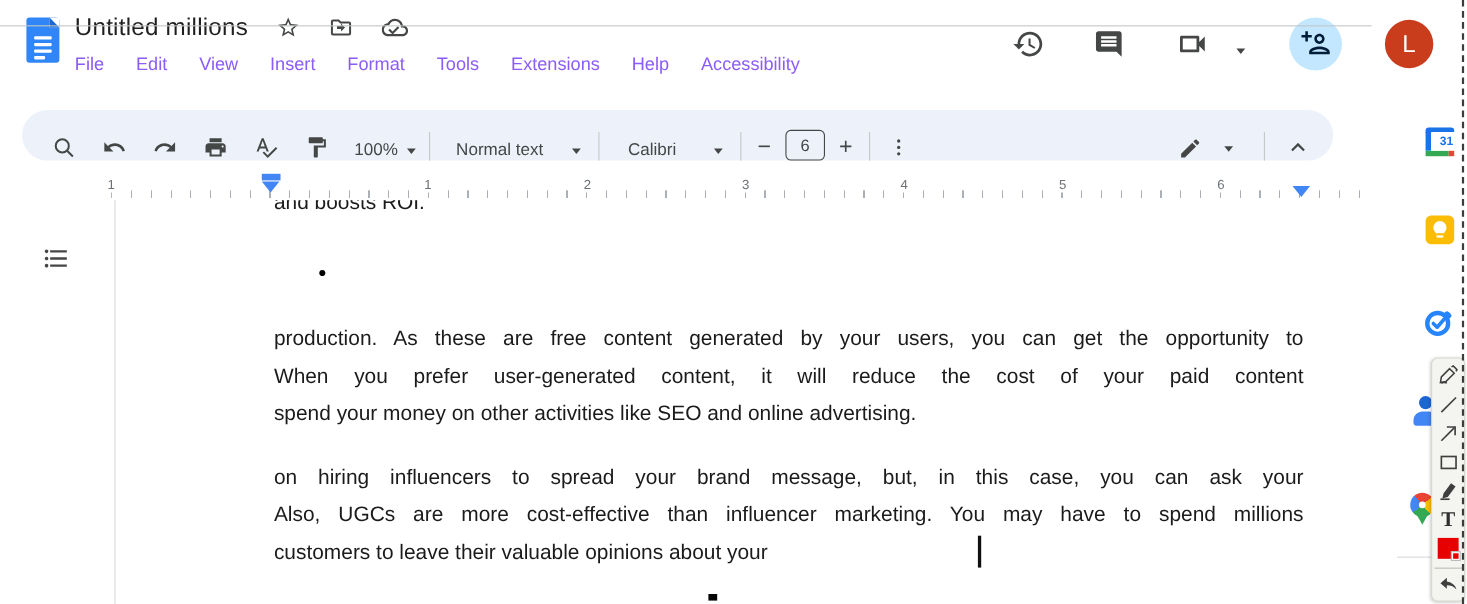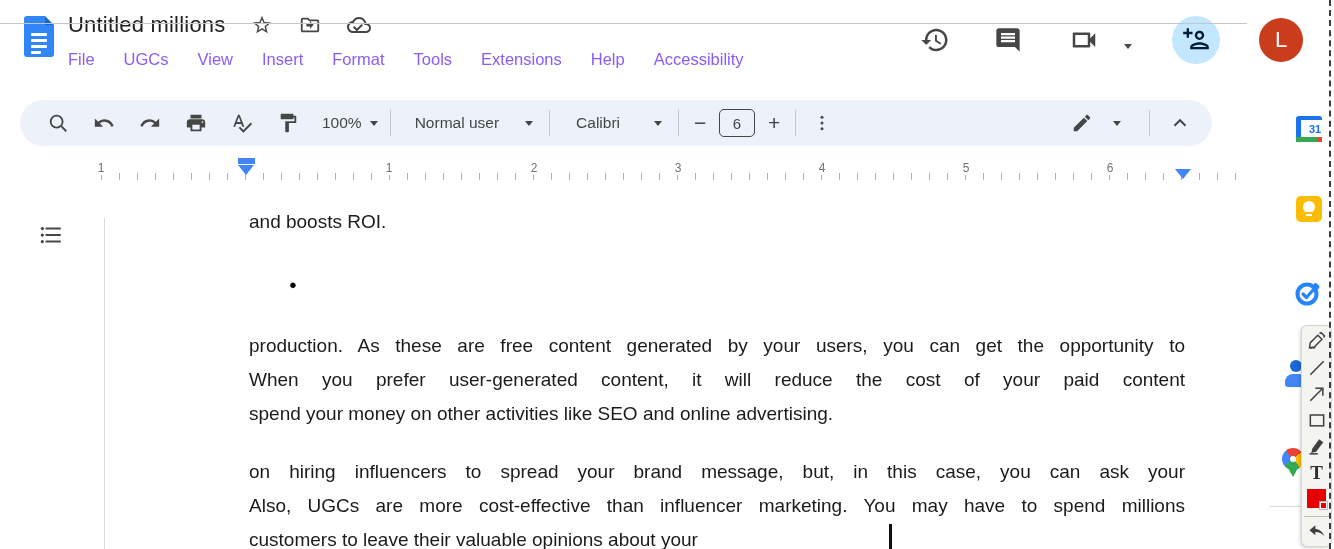--- a/index.html
+++ b/index.html
@@ -1,21 +1,21 @@
 <!DOCTYPE html>
 <html><head>
 <meta charset="utf-8">
 <style>
   * { margin:0; padding:0; box-sizing:border-box; }
   html,body { width:1334px; height:549px; overflow:hidden; background:#fff;
               font-family:"Liberation Sans", sans-serif; }
   #stage { position:relative; width:1334px; height:549px; background:#fff; }
 
   
-  #doc-layer { position:absolute; inset:0; z-index:1;margin-top:37px; }
+  #doc-layer { position:absolute; inset:0; z-index:1; }
   .page-left-border { position:absolute; left:104px; top:181px; width:1px; height:368px; background:#d7dade; }
   #clipped-line { position:absolute; left:249px; top:174px; font-size:19px; color:#1b1b1b; }
   #bullet-dot { position:absolute; left:289px; top:240px; font-size:13px; color:#000; }
   #bullet-heading { position:absolute; left:322px; top:236px; font-size:19.5px; font-weight:bold; color:#050505; }
   .para { position:absolute; left:249px; width:936px; line-height:33.8px; font-size:19px; color:#1b1b1b; }
   #para1 { top:292px; }
   #para2 { top:418px; }
   .jline { text-align:justify; text-align-last:justify; white-space:nowrap; }
   .lline { text-align:left; white-space:nowrap; }
   #red-box { position:absolute; left:771px; top:489px; width:115px; height:35px;
@@ -39,21 +39,21 @@
   .title-ico { margin-left:26px; display:flex; align-items:center; }
   #menu-row { position:absolute; left:68px; top:50px; display:flex; gap:29px; }
   .menu-item { font-size:16.5px; color:#8b5cf6; cursor:pointer; }
   .hdr-btn { position:absolute; top:24px; width:32px; height:32px; display:flex; align-items:center; justify-content:center; cursor:pointer; }
   #share-btn { position:absolute; left:1172px; top:16px; width:48px; height:48px; border-radius:50%;
                display:flex; align-items:center; justify-content:center; cursor:pointer; }
   #avatar { position:absolute; left:1259px; top:18px; width:44px; height:44px; border-radius:50%;
             color:#fff; font-size:22px; display:flex; align-items:center; justify-content:center; cursor:pointer; }
 
   #toolbar { position:absolute; left:20px; top:100px; width:1192px; height:46px; background:#edf2fa;
-             border-radius:23px; display:flex; align-items:center; padding:0 14px 0 26px; }
+             border-radius:23px; display:flex; align-items:flex-end; padding:0 14px 0 26px; }
   .tb-btn { width:24px; height:24px; margin-right:22px; display:flex; align-items:center; justify-content:center;
             cursor:pointer; flex:none; }
   .tb-sep { width:1px; height:26px; background:#c4c7c5; margin:0 12px 0 2px; flex:none; }
   .tb-dd { display:flex; align-items:center; gap:8px; cursor:pointer; margin-right:10px; flex:none; }
   .tb-dd .lbl { font-size:15.5px; color:#444746; }
   .caret-down { width:0; height:0; border-left:4.5px solid transparent; border-right:4.5px solid transparent;
                 border-top:5.5px solid #444746; }
   #font-size-box { width:36px; height:28px; border:1.5px solid #444746; border-radius:5px;
                    display:flex; align-items:center; justify-content:center; font-size:15px; color:#444746;
                    margin:0 10px; cursor:text; }
@@ -175,21 +175,21 @@
       </span>
       <span class="title-ico">
         <svg width="24" height="24" viewBox="0 0 24 24" fill="#444746">
           <path d="M19.35 10.04C18.67 6.59 15.64 4 12 4 9.11 4 6.6 5.64 5.35 8.04 2.34 8.36 0 10.91 0 14c0 3.31 2.69 6 6 6h13c2.76 0 5-2.24 5-5 0-2.64-2.05-4.78-4.65-4.96zM19 18H6c-2.21 0-4-1.79-4-4s1.79-4 4-4h.71C7.37 7.69 9.48 6 12 6c3.04 0 5.5 2.46 5.5 5.5v.5H19c1.66 0 3 1.34 3 3s-1.34 3-3 3zm-9.08-2.42L7.4 13.08l-1.41 1.41 3.93 3.93 6.08-6.08-1.41-1.41-4.67 4.65z"></path>
         </svg>
       </span>
     </div>
 
     <nav id="menu-row">
       <span class="menu-item">File</span>
-      <span class="menu-item">UGCs</span>
+      <span class="menu-item">Edit</span>
       <span class="menu-item">View</span>
       <span class="menu-item">Insert</span>
       <span class="menu-item">Format</span>
       <span class="menu-item">Tools</span>
       <span class="menu-item">Extensions</span>
       <span class="menu-item">Help</span>
       <span class="menu-item">Accessibility</span>
     </nav>
 
     <div class="hdr-btn" style="left:919px">
@@ -250,21 +250,21 @@
         <svg width="22" height="22" viewBox="0 0 24 24" fill="#444746">
           <path d="M18 4V3c0-.55-.45-1-1-1H5c-.55 0-1 .45-1 1v4c0 .55.45 1 1 1h12c.55 0 1-.45 1-1V6h1v4H9v11c0 .55.45 1 1 1h2c.55 0 1-.45 1-1v-9h8V4h-3z"></path>
         </svg>
       </div>
       <div class="tb-dd">
         <span class="lbl">100%</span>
         <span class="caret-down"></span>
       </div>
       <div class="tb-sep"></div>
       <div class="tb-dd" style="margin:0 14px 0 12px">
-        <span class="lbl">Normal user</span>
+        <span class="lbl">Normal text</span>
         <span class="caret-down" style="margin-left:18px"></span>
       </div>
       <div class="tb-sep"></div>
       <div class="tb-dd" style="margin:0 14px 0 14px">
         <span class="lbl">Calibri</span>
         <span class="caret-down" style="margin-left:26px"></span>
       </div>
       <div class="tb-sep"></div>
       <span class="pm">−</span>
       <div id="font-size-box">

